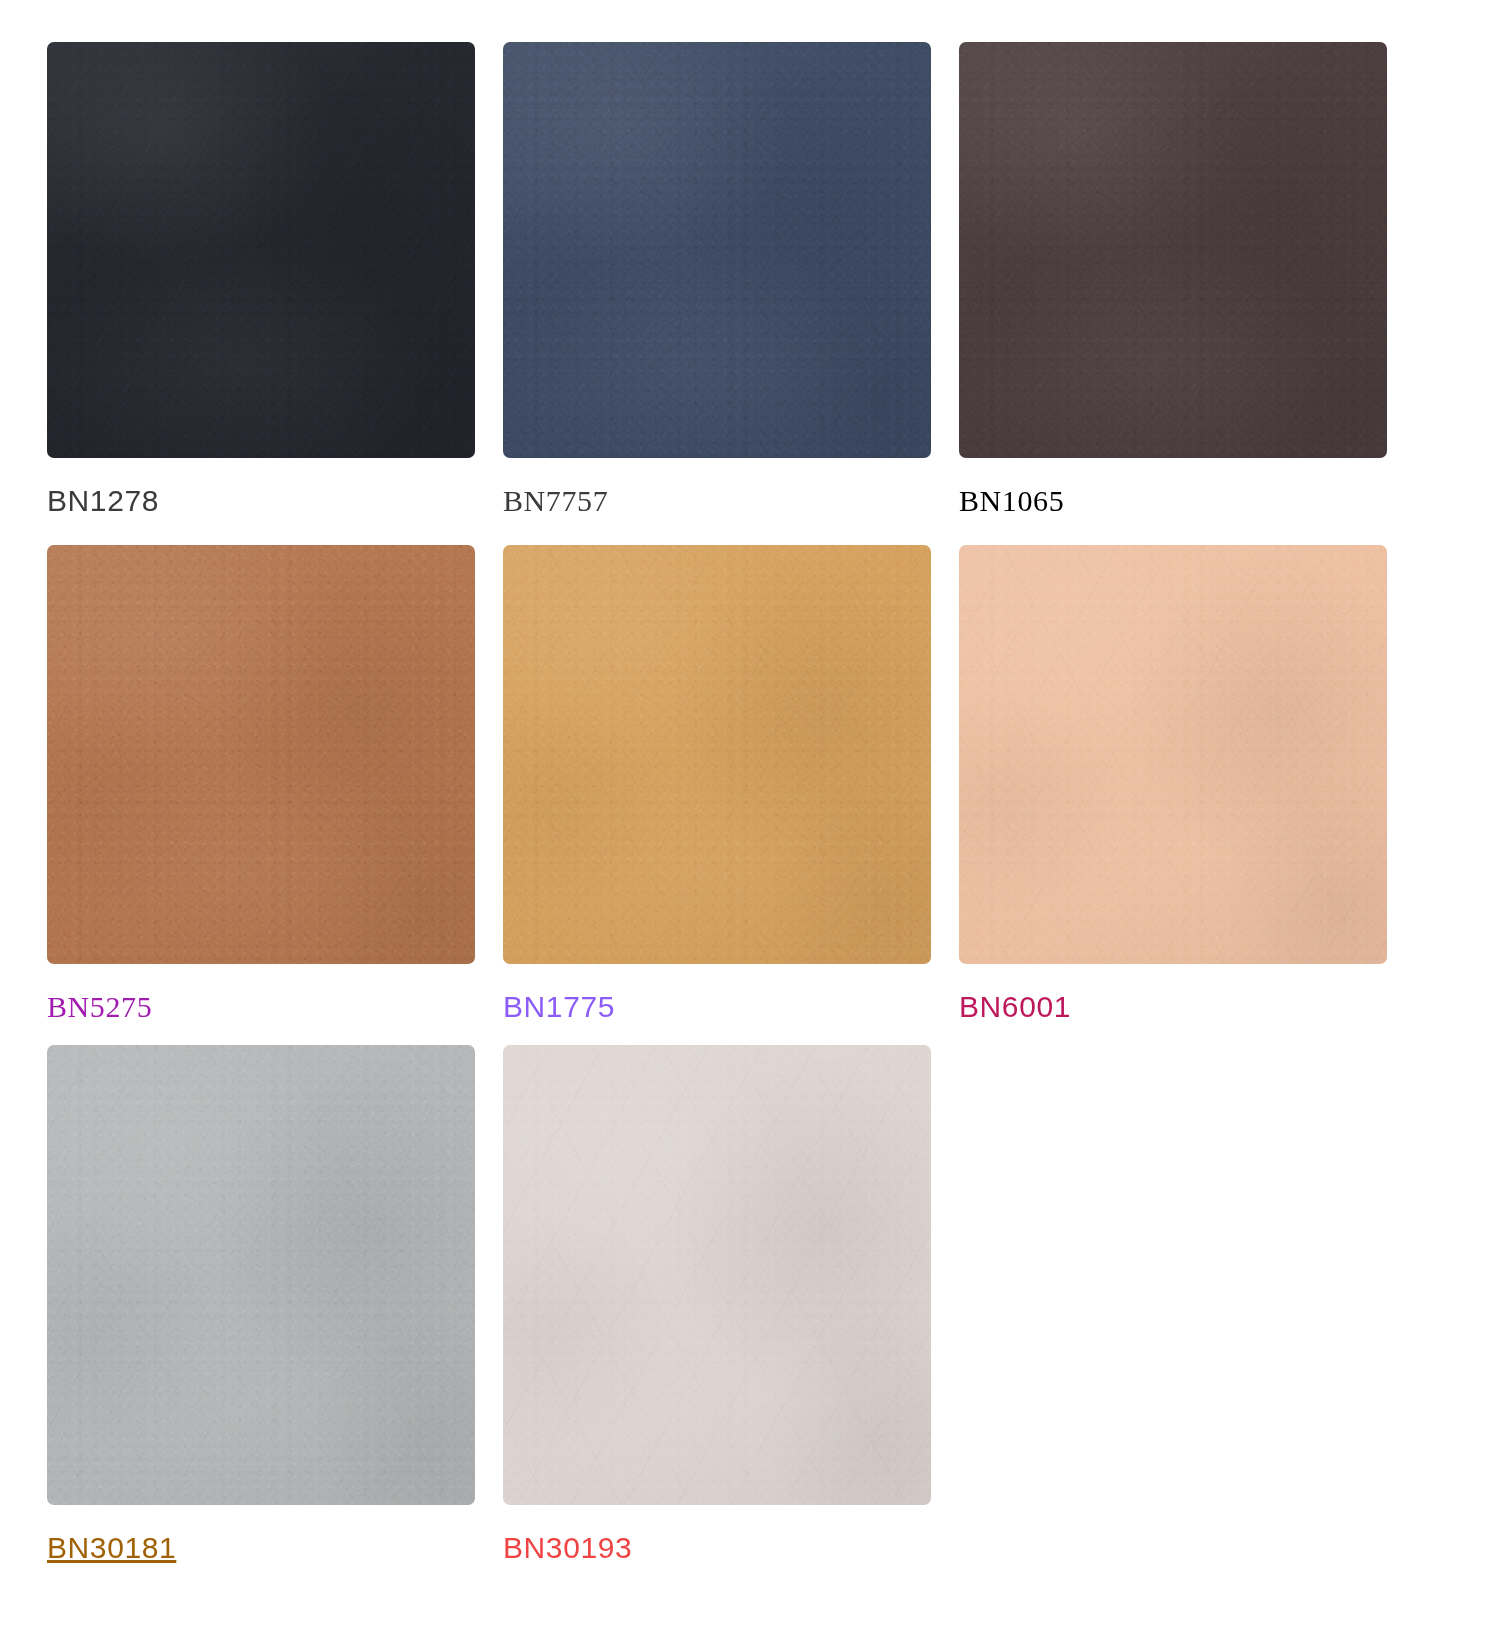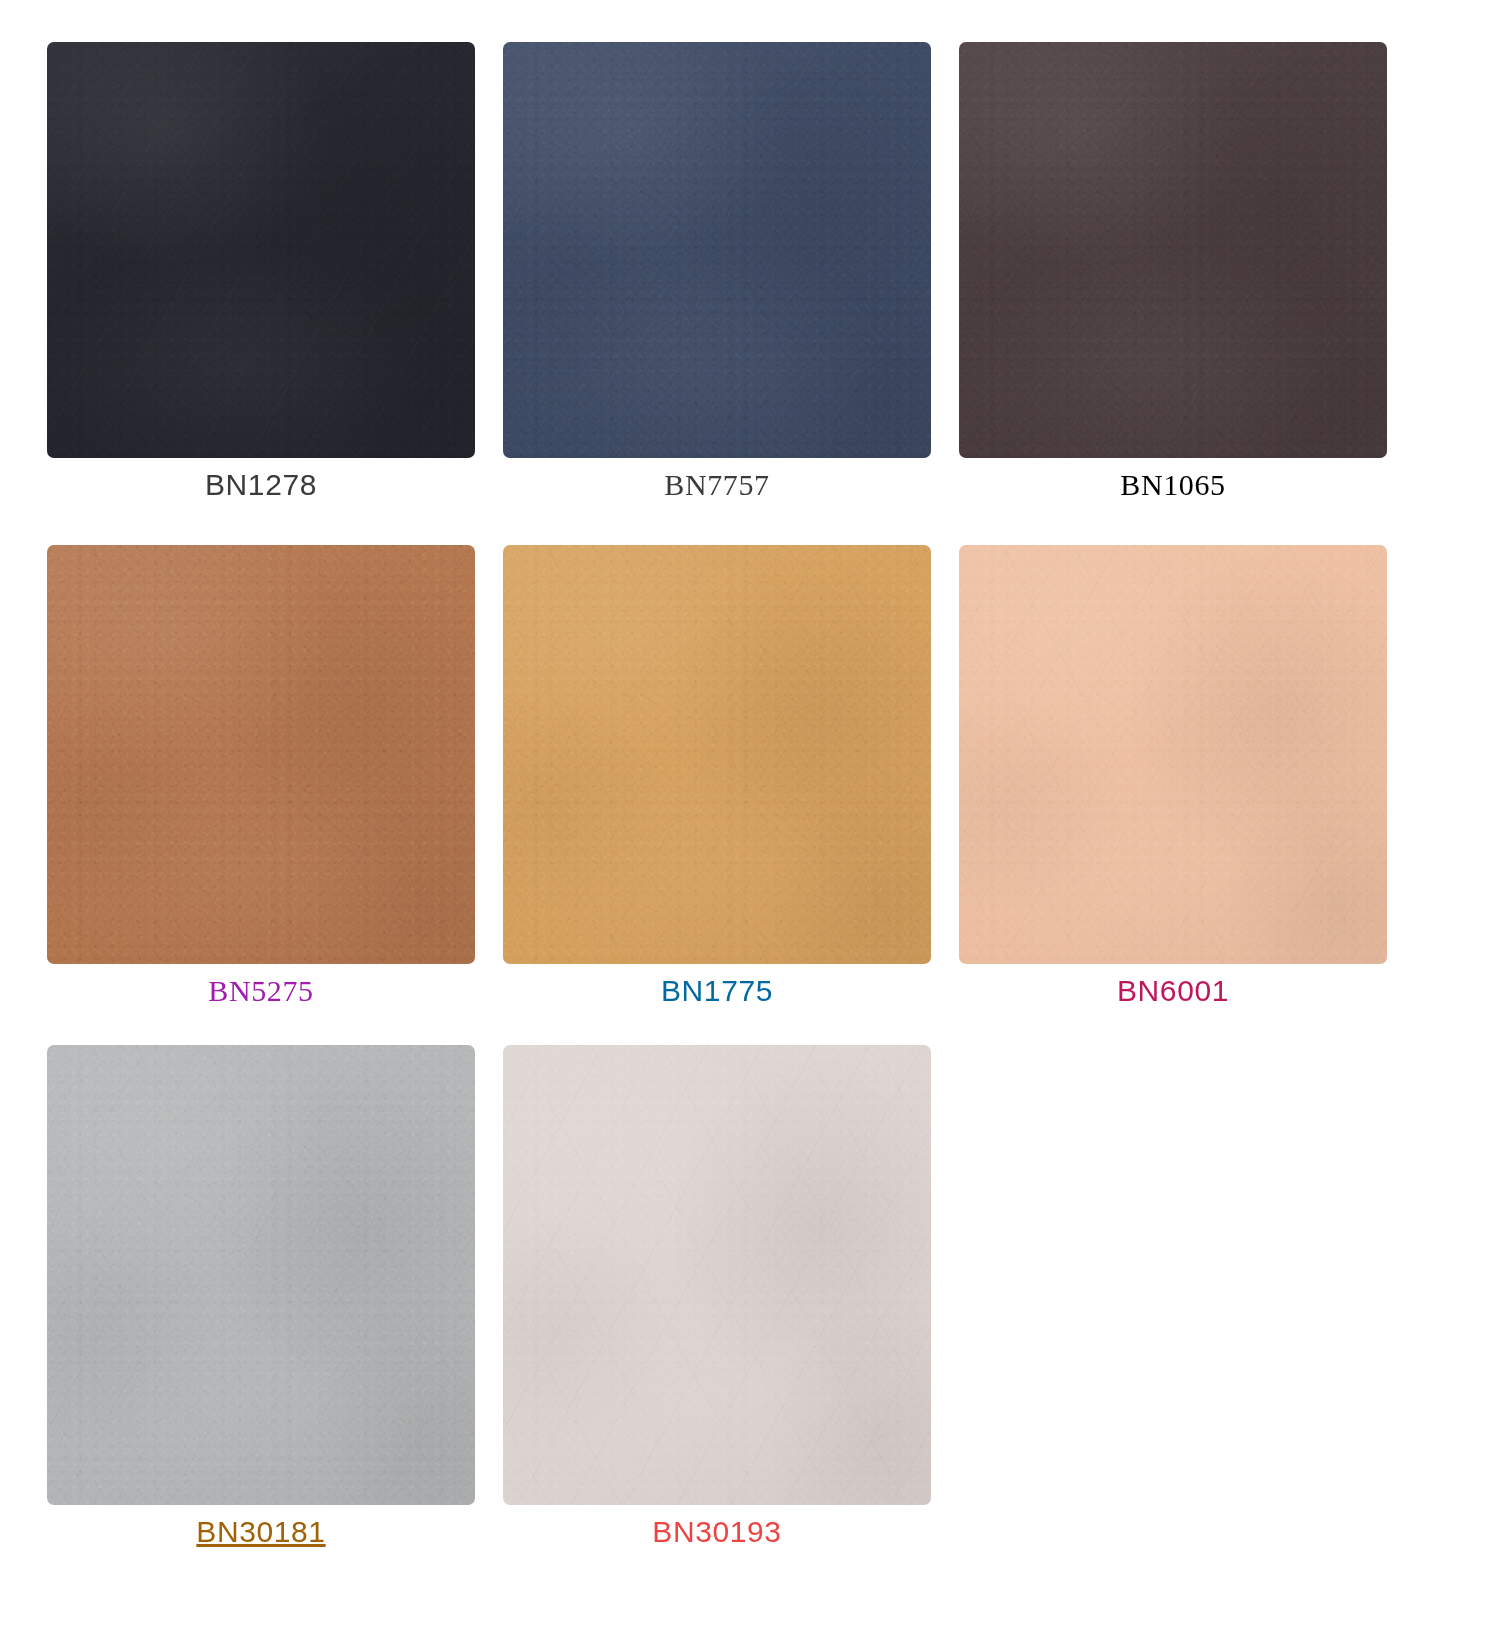--- a/index.html
+++ b/index.html
@@ -122,23 +122,22 @@
       rgba(0,0,0,0.012) 68%,
       rgba(0,0,0,0.045) 100%);
   }
 
   .swatch-label {
     font-family: "Liberation Sans", sans-serif;
     font-size: 30px;
     font-weight: 400;
     color: #3b3b3b;
     letter-spacing: 0.6px;
-    text-align: center;
     width: 428px;
-    margin-top: 10px;
+    margin-top: 26px;
     white-space: nowrap;
   }
 </style>
 </head>
 <body style="background: rgb(255, 255, 255);">
 
 <div class="swatch-sheet">
   <div class="swatch-grid">
 
     <div class="swatch-cell">
@@ -181,21 +180,21 @@
       <div class="swatch-label" style="color: #a21caf; font-family: Liberation Serif, serif;">BN5275</div>
     </div>
 
     <div class="swatch-cell">
       <div class="swatch-chip row-2" style="background-color: rgb(214, 161, 94);">
         <div class="mottle"></div>
         <div class="grain"></div>
         <div class="creases"></div>
         <div class="sheen"></div>
       </div>
-      <div class="swatch-label" style="color: #0369a1;">BN1775</div>
+      <div class="swatch-label" style="color: #8b5cf6;">BN1775</div>
     </div>
 
     <div class="swatch-cell">
       <div class="swatch-chip row-2" style="background-color: rgb(238, 192, 162);">
         <div class="mottle"></div>
         <div class="grain"></div>
         <div class="creases"></div>
         <div class="sheen"></div>
       </div>
       <div class="swatch-label" style="color: #be185d;">BN6001</div>

